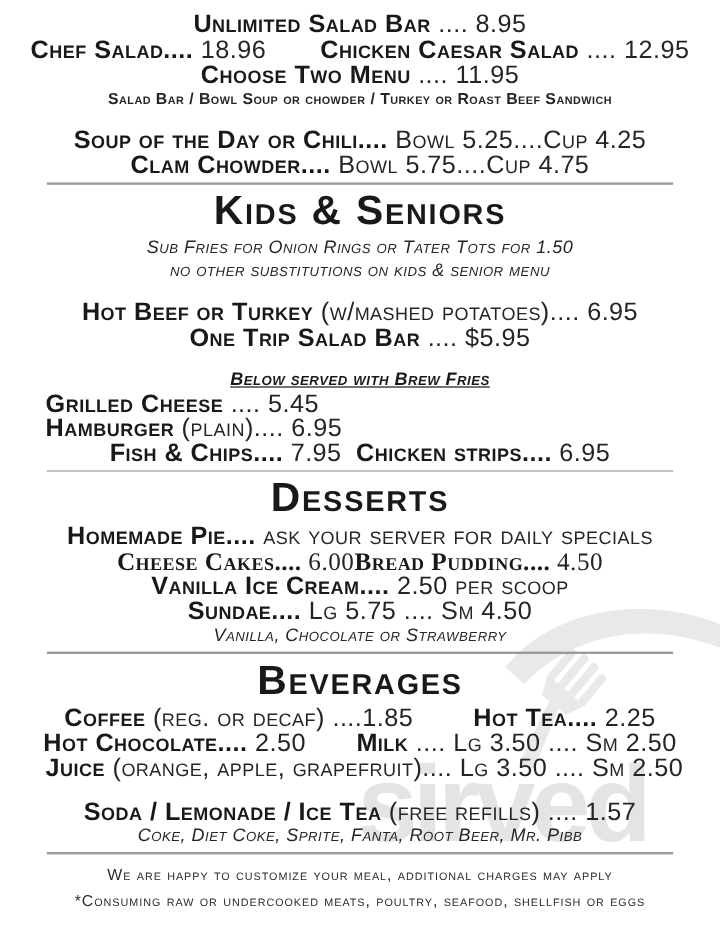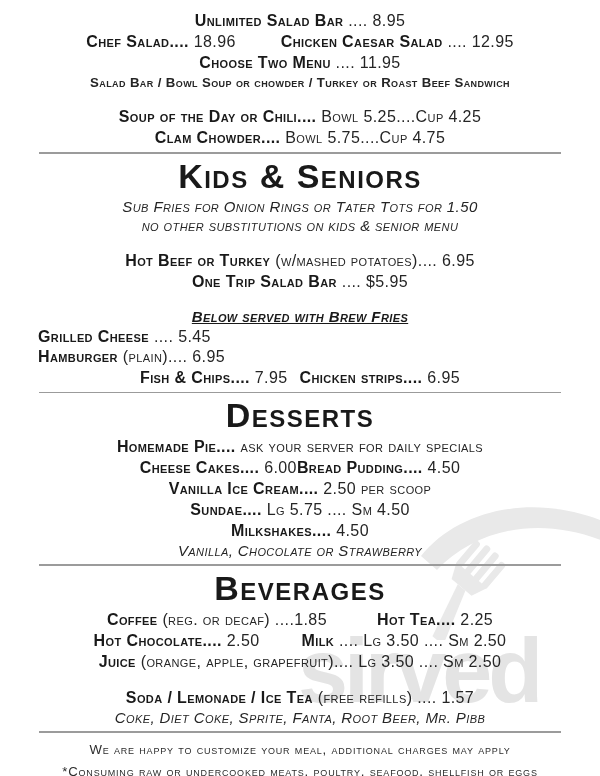--- a/index.html
+++ b/index.html
@@ -8,21 +8,21 @@
     font-family:"Liberation Sans",sans-serif;
     font-variant:small-caps;
     color:#191919;
   }
   .content{position:relative;z-index:1;padding:10px 38px 0 38px;}
   .section-title{
     text-align:center;font-size:34px;font-weight:700;letter-spacing:1.5px;
     margin:1px 0 3px 0;line-height:1.12;
   }
   .menu-row{
-    text-align:center;font-size:16px;line-height:20px;letter-spacing:.4px;margin:1px 0;
+    text-align:center;font-size:21px;line-height:20px;letter-spacing:.4px;margin:1px 0;
     white-space:nowrap;
   }
   .row-cols{display:flex;justify-content:center;align-items:baseline;}
   .size-small{font-size:13.2px;line-height:17px;}
   .size-small .seg-plain{font-weight:700;text-align:center;}
   .size-note{font-size:15px;line-height:18px;}
   .it{font-style:italic;}
   .ul .cell{text-decoration:underline;}
   .gap-above{margin-top:16px;}
   .seg-name{font-weight:700;}
@@ -85,27 +85,26 @@
           </div>
           <div class="menu-row row-cols size-normal" style="column-gap: 45px; gap: 12px;">
             <span class="cell"><span class="seg seg-name">Fish &amp; Chips....</span><span class="seg seg-plain"> 7.95</span></span>
             <span class="cell"><span class="seg seg-name">Chicken strips....</span><span class="seg seg-plain"> 6.95</span></span>
           </div>
         </section>
         <div class="divider"></div>
         <section>
           <h2 class="section-title">Desserts</h2>
           <div class="menu-row size-normal"><span class="cell"><span class="seg seg-name">Homemade Pie....</span><span class="seg seg-plain"> ask your server for daily specials</span></span></div>
-          <div class="menu-row row-cols size-normal" style="">
+          <div class="menu-row row-cols size-normal" style=" font-family: Liberation Serif, serif;">
             <span class="cell"><span class="seg seg-name">Cheese Cakes....</span><span class="seg seg-plain"> 6.00</span></span>
             <span class="cell"><span class="seg seg-name">Bread Pudding....</span><span class="seg seg-plain"> 4.50</span></span>
           </div>
           <div class="menu-row size-normal"><span class="cell"><span class="seg seg-name">Vanilla Ice Cream....</span><span class="seg seg-plain"> 2.50 per scoop</span></span></div>
           <div class="menu-row size-normal"><span class="cell"><span class="seg seg-name">Sundae....</span><span class="seg seg-plain"> Lg 5.75 .... Sm 4.50</span></span></div>
-          <div class="menu-row size-normal"><span class="cell"><span class="seg seg-name">Milkshakes....</span><span class="seg seg-plain"> 4.50</span></span></div>
           <div class="menu-row size-note it"><span class="cell"><span class="seg seg-plain">Vanilla, Chocolate or Strawberry</span></span></div>
         </section>
         <div class="divider"></div>
         <section>
           <h2 class="section-title">Beverages</h2>
           <div class="menu-row row-cols size-normal" style="column-gap: 50px; align-items: flex-end;">
             <span class="cell"><span class="seg seg-name">Coffee </span><span class="seg seg-plain">(reg. or decaf) ....1.85</span></span>
             <span class="cell"><span class="seg seg-name">Hot Tea....</span><span class="seg seg-plain"> 2.25</span></span>
           </div>
           <div class="menu-row row-cols size-normal" style="column-gap: 42px;">

